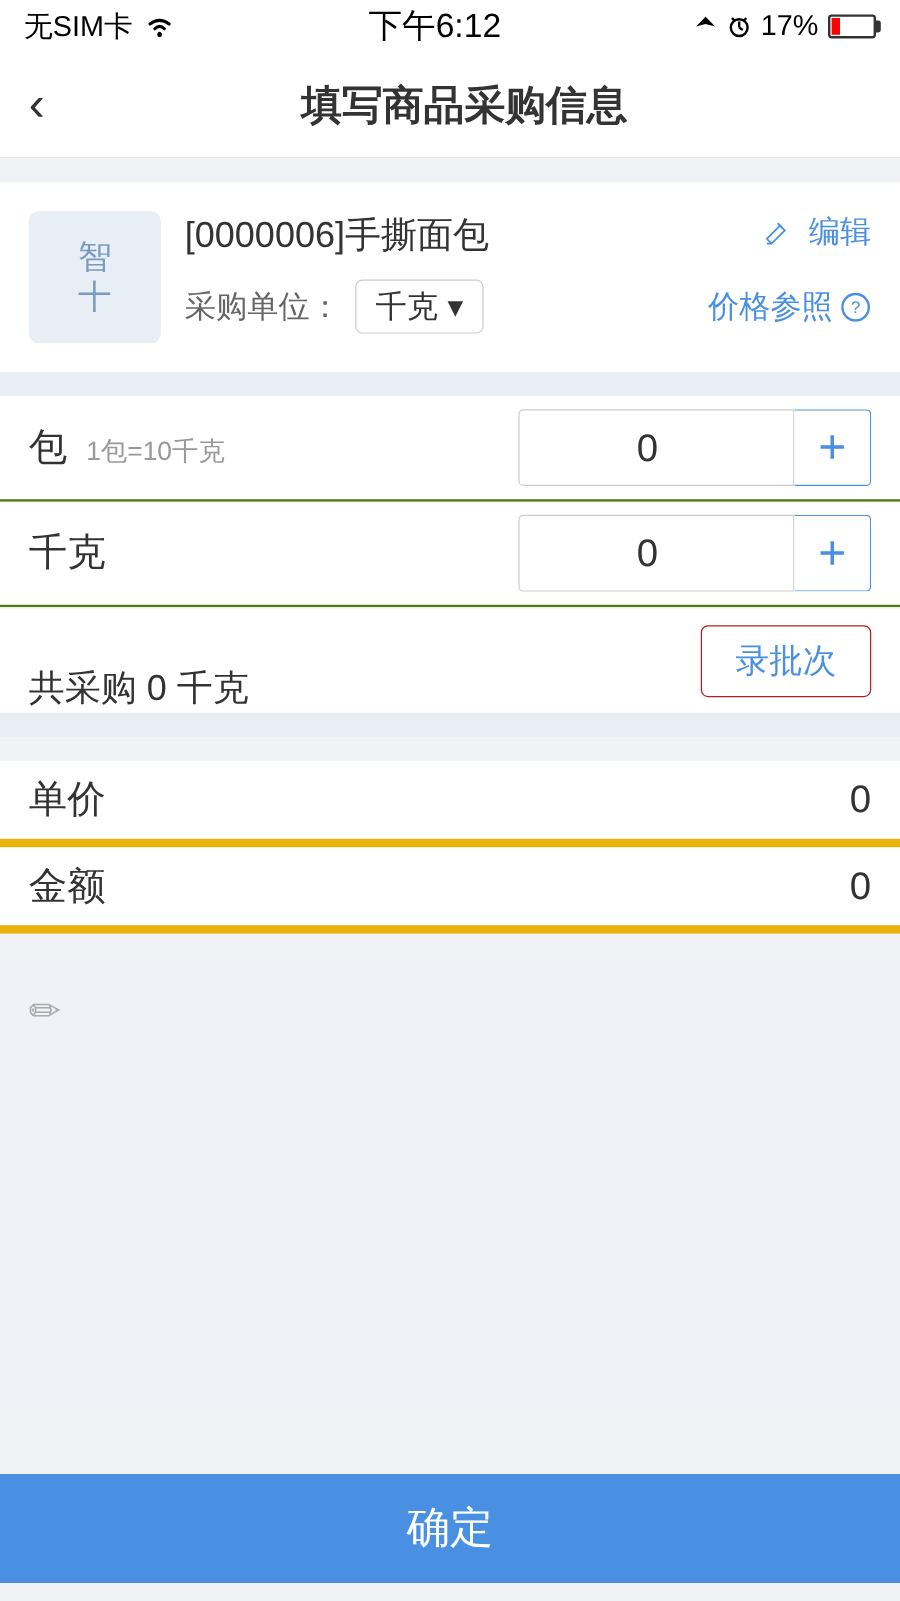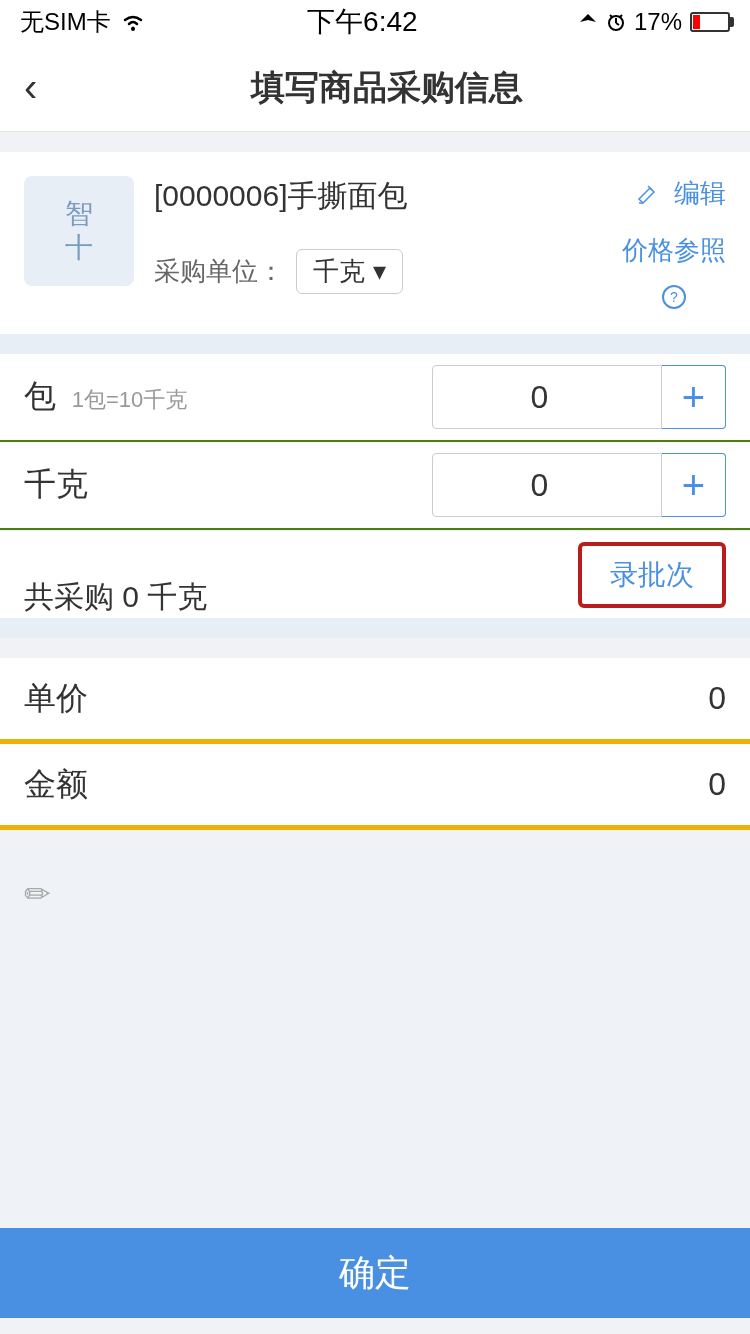--- a/index.html
+++ b/index.html
@@ -156,22 +156,21 @@
       background: #fff;
       display: flex;
       align-items: center;
       gap: 8px;
     }
     .price-ref {
       color: #4a90e2;
       font-size: 26px;
       display: flex;
       align-items: center;
-      gap: 16px;
-      flex-direction: column;
+      gap: 6px;
     }
 
     
     .divider-section {
       height: 20px;
       background: #e8eef5;
     }
 
     
     .input-section {
@@ -237,41 +236,41 @@
       padding: 0 24px;
       height: 88px;
       border-top: 1px solid #e8eef5;
     }
     .summary-text {
       font-size: 30px;
       color: #333;
       margin-top: 46px;
     }
     .batch-btn {
-      border: 4px solid #b91c1c;
+      border: 1px solid #b91c1c;
       border-radius: 6px;
       padding: 10px 28px;
       color: #4a90e2;
       font-size: 28px;
       background: #fff;
       cursor: pointer;
     }
 
     
     .price-section {
       background: #fff;
       margin-top: 20px;
     }
     .price-row {
       display: flex;
       align-items: center;
       justify-content: space-between;
       padding: 0 24px;
-      height: 86px;
-      border-bottom: 5px solid #eab308;
+      height: 72px;
+      border-bottom: 7px solid #eab308;
     }
     .price-row-label {
       font-size: 32px;
       color: #333;
     }
     .price-row-value {
       font-size: 32px;
       color: #333;
     }
 
@@ -325,21 +324,21 @@
 <div class="status-bar">
   <div class="status-bar-left">
     <span>无SIM卡</span>
     <svg width="28" height="20" viewBox="0 0 28 20">
       <path d="M14 16 Q14 16 14 16" stroke="#000" stroke-width="3" fill="none" stroke-linecap="round"></path>
       <path d="M10 12 Q14 8 18 12" stroke="#000" stroke-width="2.5" fill="none" stroke-linecap="round"></path>
       <path d="M6 8 Q14 2 22 8" stroke="#000" stroke-width="2.5" fill="none" stroke-linecap="round"></path>
       <circle cx="14" cy="17" r="2" fill="#000"></circle>
     </svg>
   </div>
-  <div class="status-bar-center">下午6:42</div>
+  <div class="status-bar-center">下午6:12</div>
   <div class="status-bar-right">
     <svg width="20" height="20" viewBox="0 0 20 20">
       <path d="M10 2 L18 10 L10 8 L2 10 Z" fill="#000"></path>
     </svg>
     <svg width="20" height="20" viewBox="0 0 20 20">
       <circle cx="10" cy="11" r="7" stroke="#000" stroke-width="2" fill="none"></circle>
       <line x1="10" y1="6" x2="10" y2="11" stroke="#000" stroke-width="2"></line>
       <line x1="10" y1="11" x2="13" y2="13" stroke="#000" stroke-width="2"></line>
       <line x1="4" y1="3" x2="6" y2="5" stroke="#000" stroke-width="2"></line>
       <line x1="16" y1="3" x2="14" y2="5" stroke="#000" stroke-width="2"></line>

